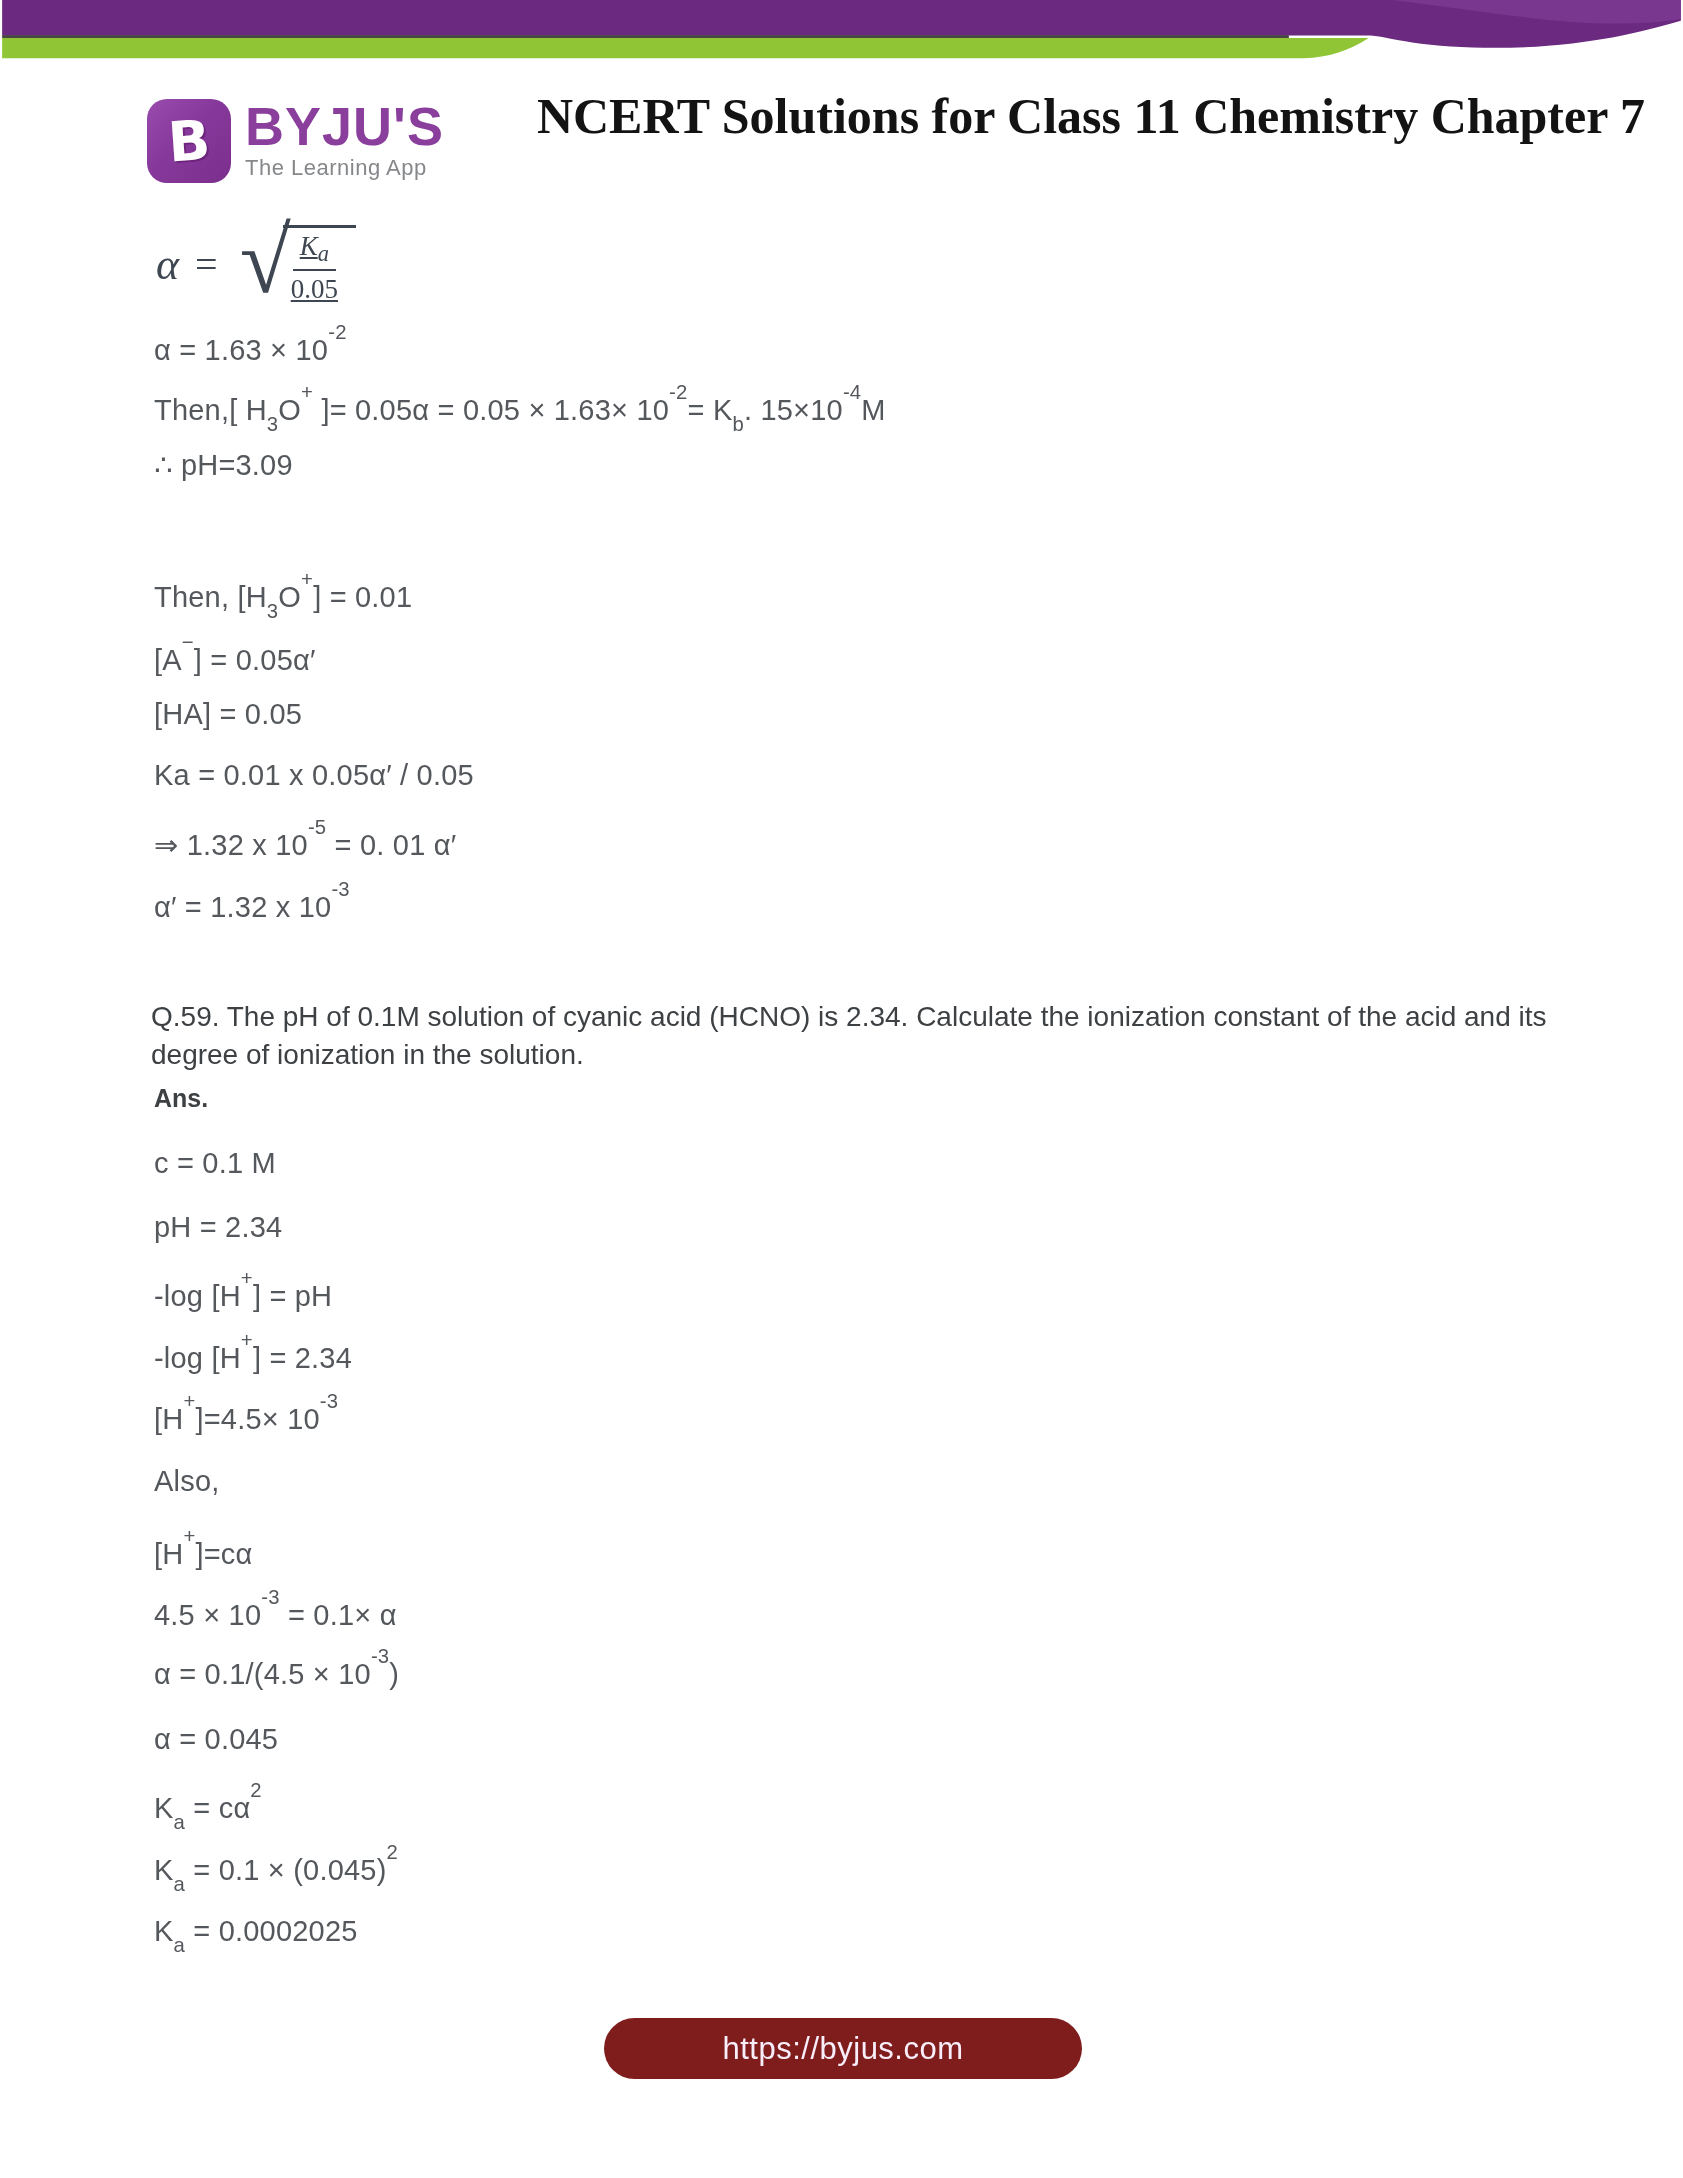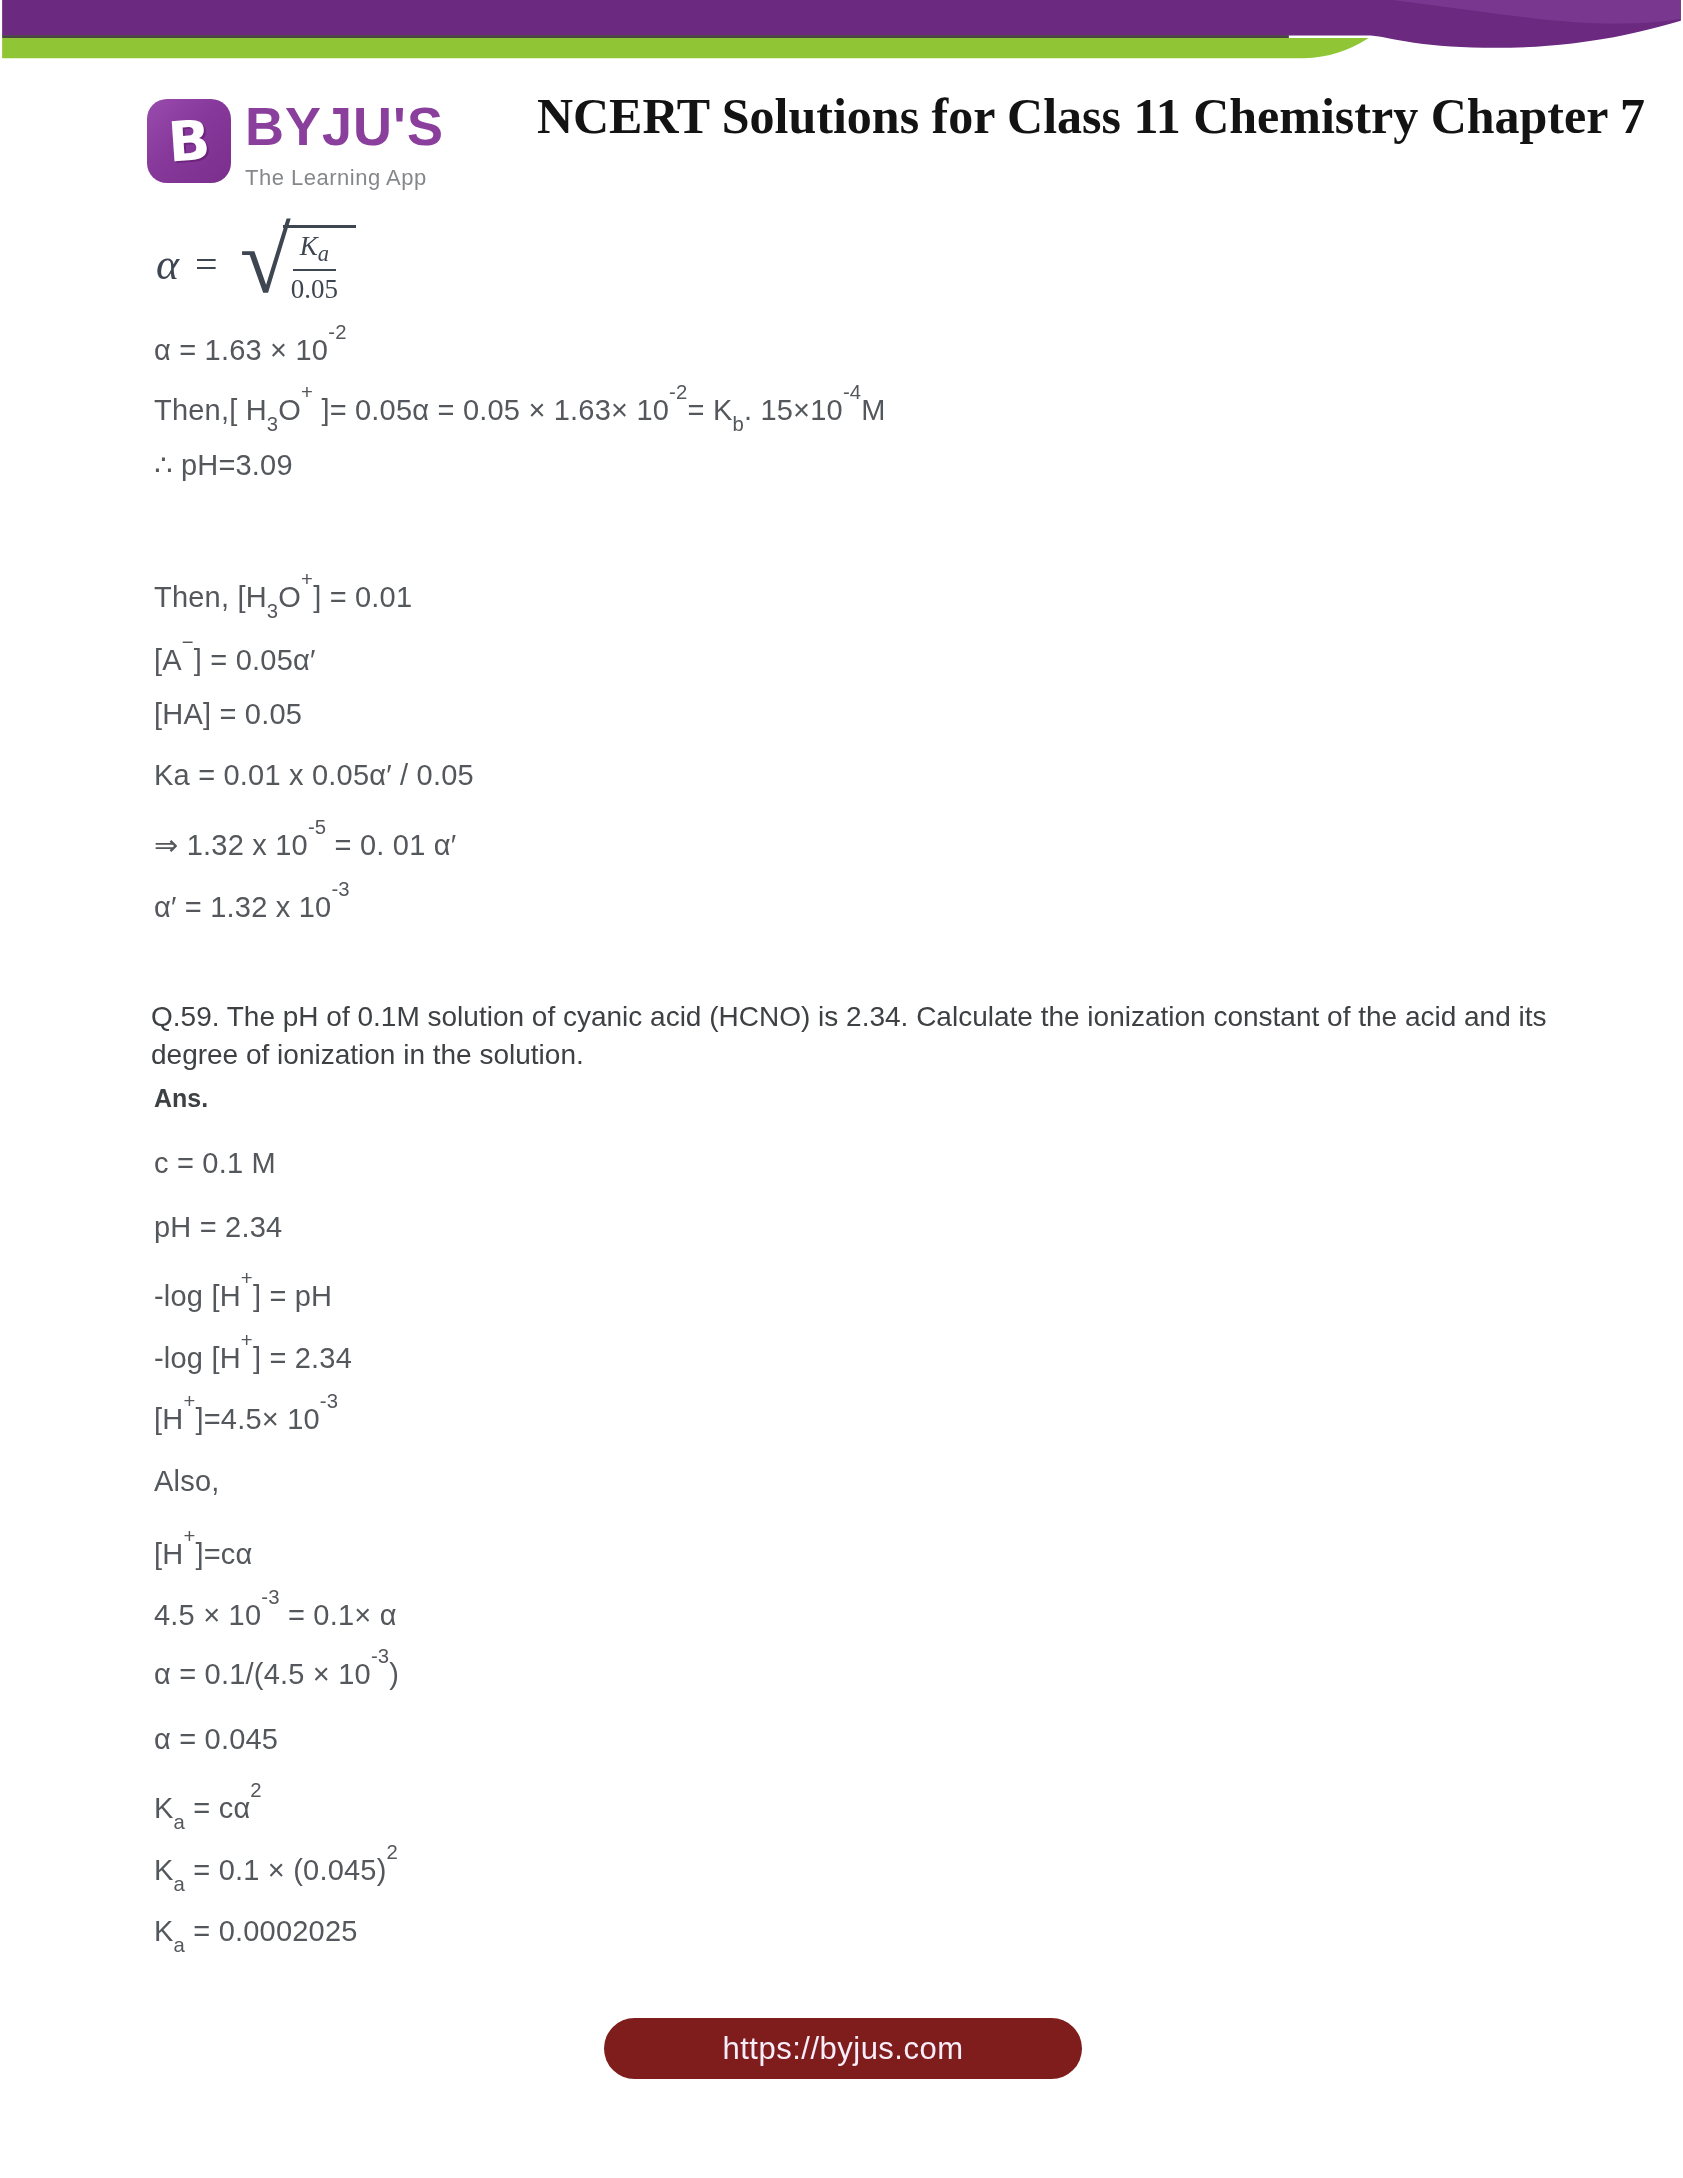--- a/index.html
+++ b/index.html
@@ -25,42 +25,42 @@
   .logo-b {
     color:#ffffff; font-size:55px; font-weight:bold;
     font-family:"DejaVu Sans",sans-serif;
     transform:rotate(-4deg); text-shadow:2px 2px 0 rgba(90,20,100,.55);
   }
   .logo-text { margin-left:14px; }
   .logo-brand {
     color:#8a3f9c; font-weight:bold; font-size:54px; letter-spacing:1px;
     line-height:1.0; font-family:"Liberation Sans",sans-serif;
   }
-  .logo-tagline { color:#85878a; font-size:22px; margin-top:12px; letter-spacing:0.5px; }
+  .logo-tagline { color:#85878a; font-size:22px; margin-top:2px; letter-spacing:0.5px; }
 
   
   .doc-title {
     position:absolute; top:93px; right:38px; text-align:right;
     font-family:"Liberation Serif","DejaVu Serif",serif;
     font-weight:bold; color:#131313; font-size:50px; line-height:46px;
   }
 
   
   .formula {
     position:absolute; left:156px; top:224px;
     display:flex; align-items:center;
     color:#3e4651; font-family:"Liberation Serif","DejaVu Serif",serif;
   }
   .f-alpha { font-style:italic; font-size:44px; margin-right:16px; }
   .f-eq    { font-size:40px; margin-right:22px; }
   .sqrt    { display:inline-flex; align-items:flex-start; }
   .rad-sign{ font-size:93px; line-height:.80; margin-right:-8px; }
   .frac {
     display:inline-flex; flex-direction:column; align-items:center;
-    border-top:3px solid #3e4651; padding:4px 18px 0 8px; margin-top:1px;
+    border-top:3px solid #3e4651; padding:4px 18px 0 8px; margin-top:1px;text-decoration:underline;
   }
   .num { font-style:italic; font-size:27px; line-height:1.1;
          border-bottom:2px solid #3e4651; padding:0 7px 2px; }
   .den { font-size:27px; line-height:1.2; padding-top:2px; }
 
   
   .bline {
     position:absolute; left:154px;
     font-size:29px; line-height:36px; color:#54575b;
     letter-spacing:0.2px; white-space:nowrap;text-align:right;

